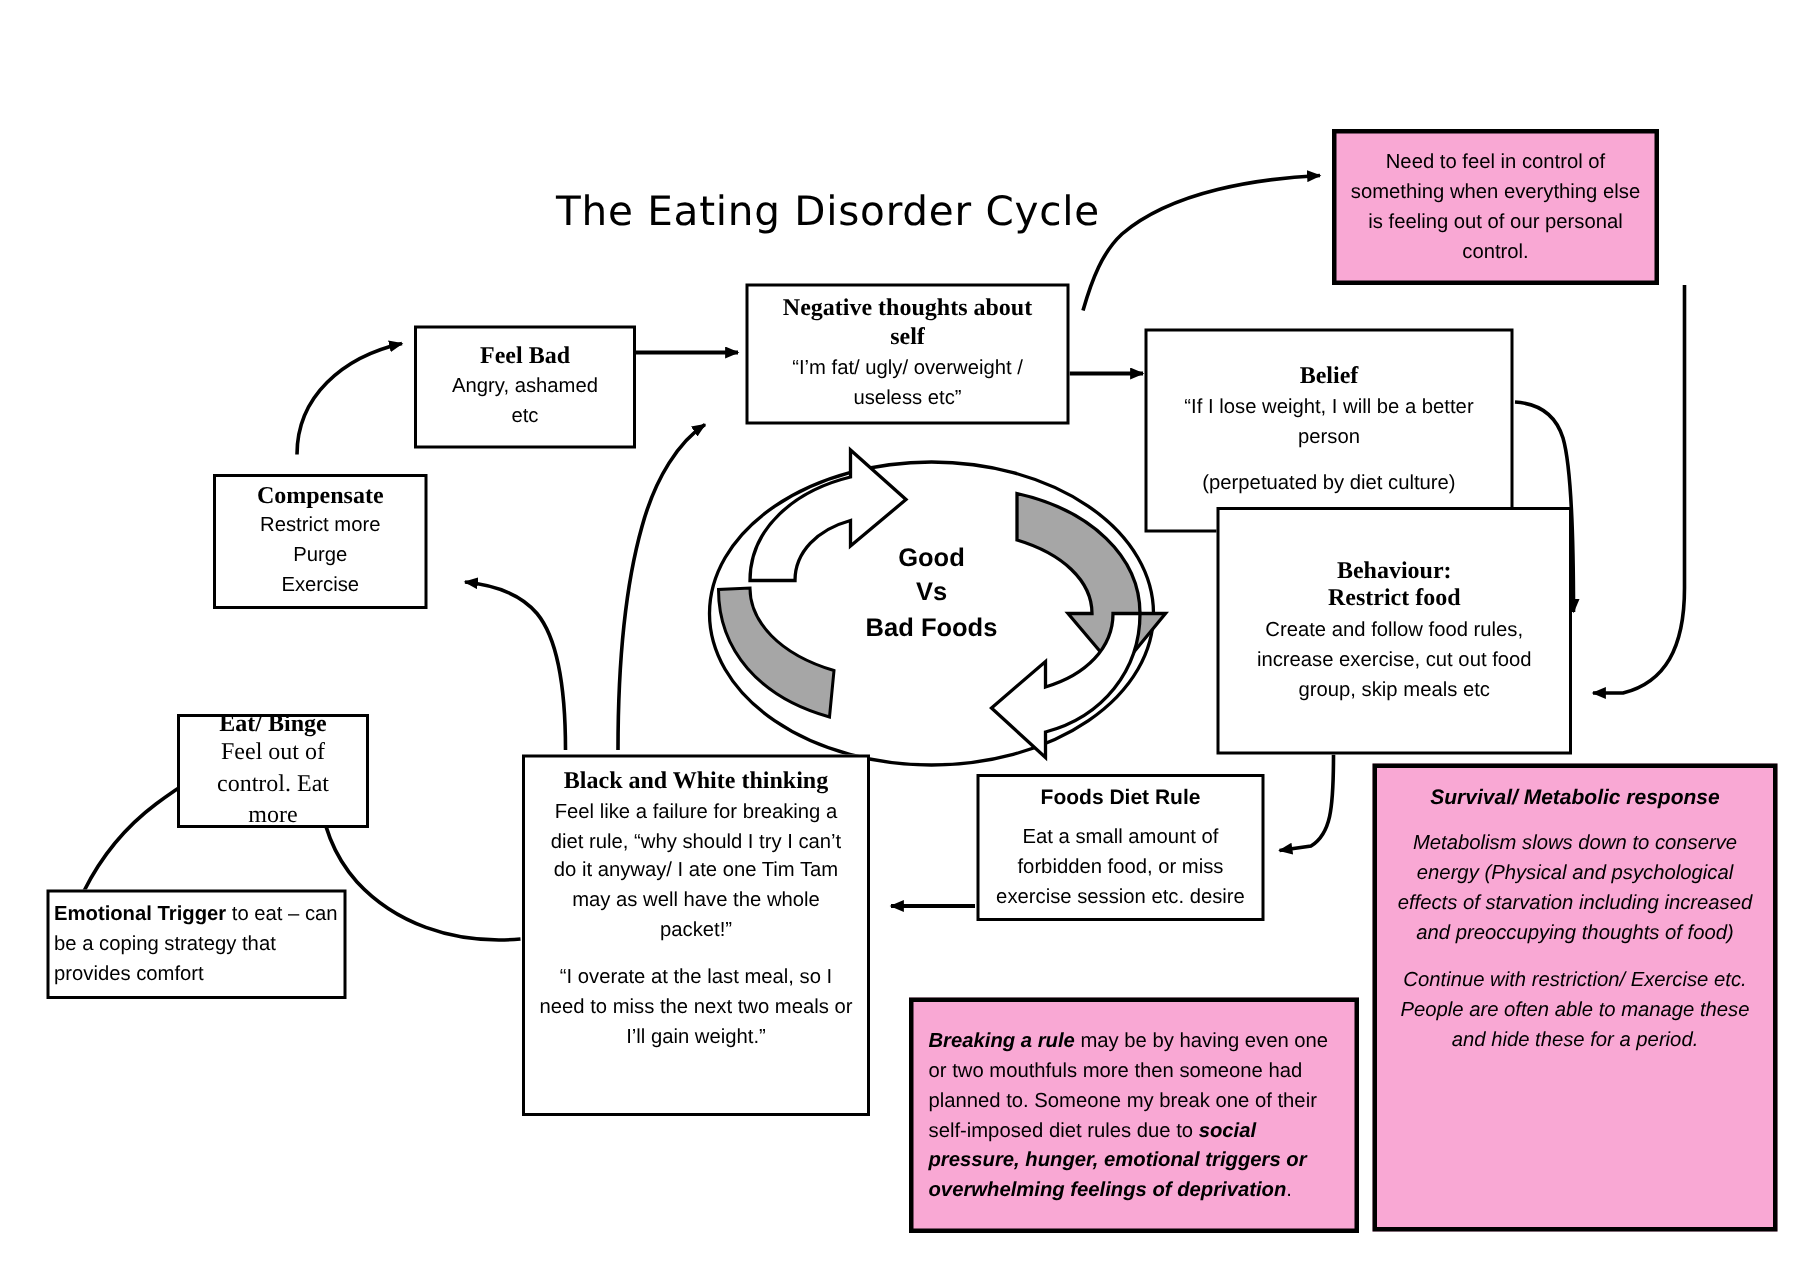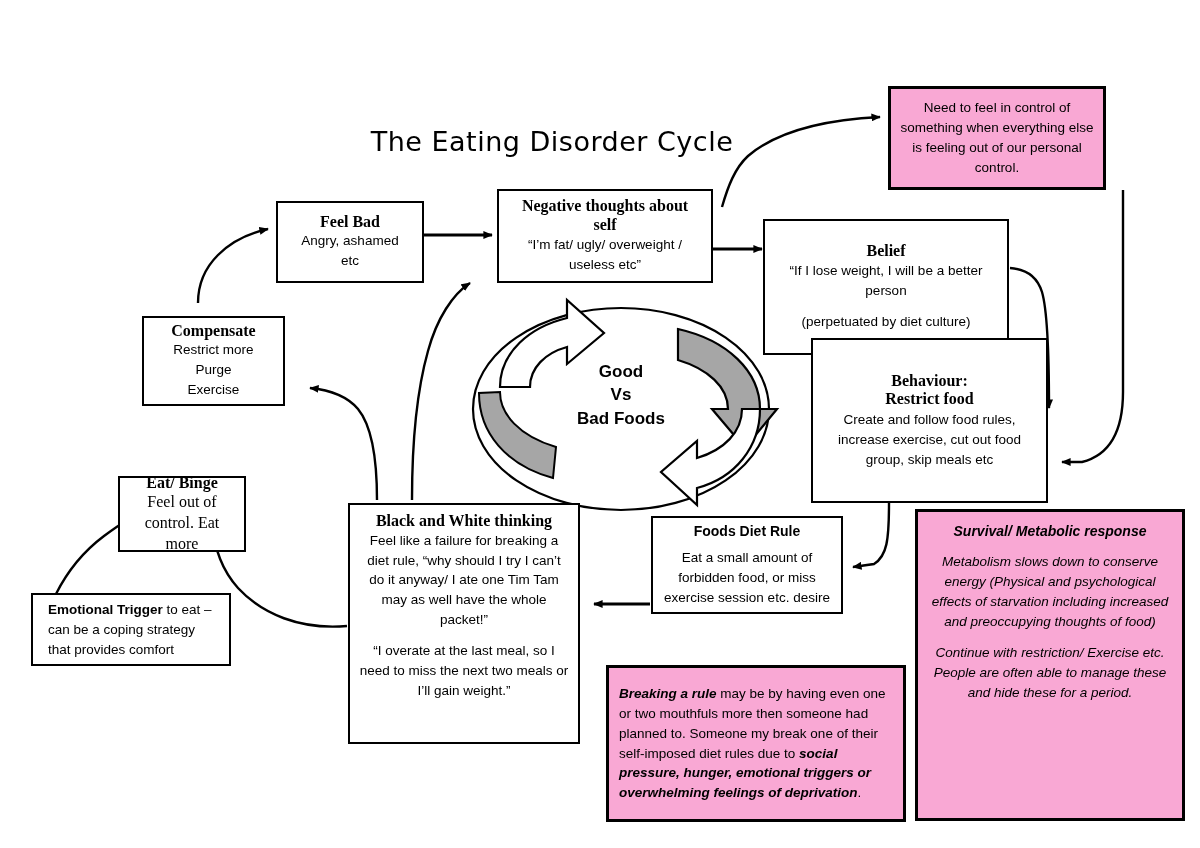--- a/index.html
+++ b/index.html
@@ -88,21 +88,21 @@
   </svg>
 
   <div class="title">The Eating Disorder Cycle</div>
 
   <div class="center-label">
     <div>Good</div>
     <div>Vs</div>
     <div>Bad Foods</div>
   </div>
 
-  <div class="box" style="left:276px;top:201px;width:148px;height:82px;">
+  <div class="box" style="left:276px;top:217px;width:148px;height:82px;">
     <div class="hdr">Feel Bad</div>
     <div class="bodytxt">Angry, ashamed</div>
     <div class="bodytxt">etc</div>
   </div>
 
   <div class="box" style="left:497px;top:189px;width:216px;height:94px;">
     <div class="hdr">Negative thoughts about</div>
     <div class="hdr">self</div>
     <div class="bodytxt">“I’m fat/ ugly/ overweight / useless etc”</div>
   </div>
@@ -144,21 +144,21 @@
     </div>
   </div>
 
   <div class="box" style="left:348px;top:503px;width:232px;height:241px;justify-content:flex-start;padding-top:7px;">
     <div class="hdr">Black and White thinking</div>
     <div class="bodytxt">Feel like a failure for breaking a diet rule, “why should I try I can’t do it anyway/ I ate one Tim Tam may as well have the whole packet!”</div>
     <div class="gap"></div>
     <div class="bodytxt">“I overate at the last meal, so I need to miss the next two meals or I’ll gain weight.”</div>
   </div>
 
-  <div class="box lefttxt" style="left:31px;top:593px;width:200px;height:73px;align-items:flex-start;justify-content:flex-end;padding:4px 15px;">
+  <div class="box lefttxt" style="left:31px;top:593px;width:200px;height:73px;align-items:flex-start;justify-content:flex-start;padding:4px 3px;">
     <div class="bodytxt" style="text-align:left;">
       <span class="b">Emotional Trigger</span><span> to eat – can be a coping strategy that provides comfort</span>
     </div>
   </div>
 
   <div class="box" style="left:118px;top:446px;width:128px;height:76px;margin-top:30px;">
     <div class="hdr">Eat/ Binge</div>
     <div class="bodyserif">Feel out of</div>
     <div class="bodyserif">control. Eat more</div>
   </div>

